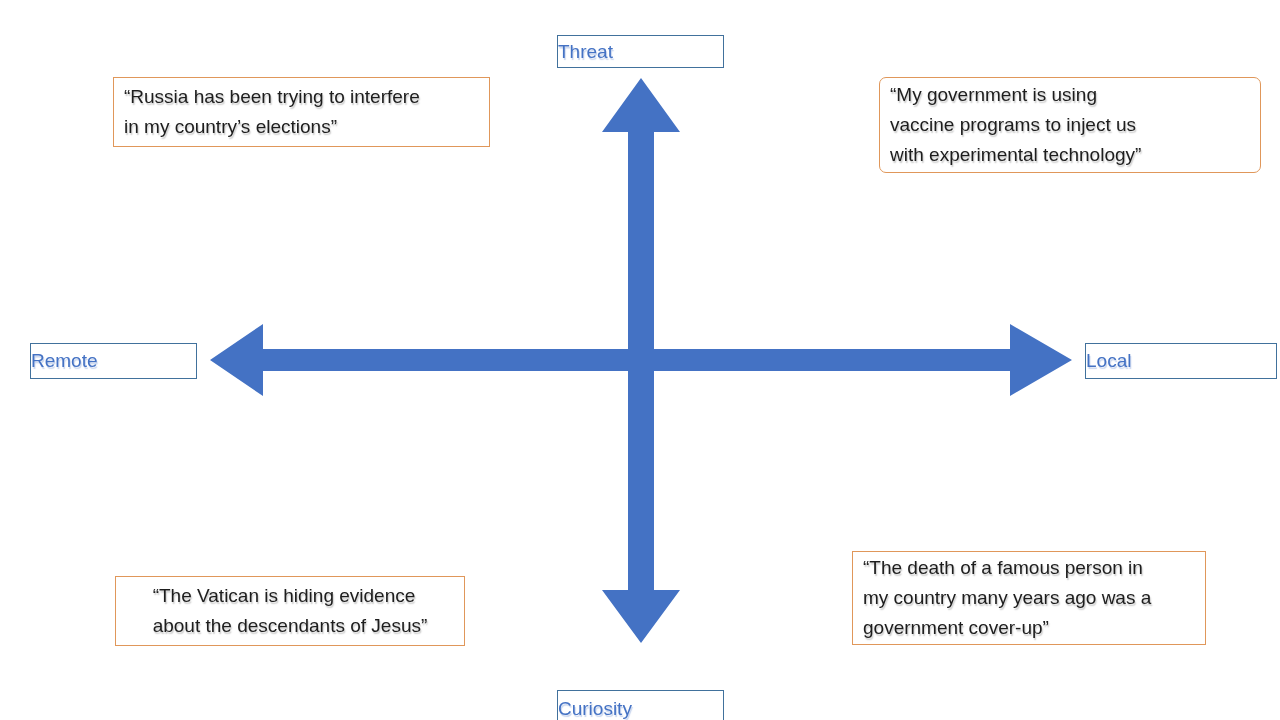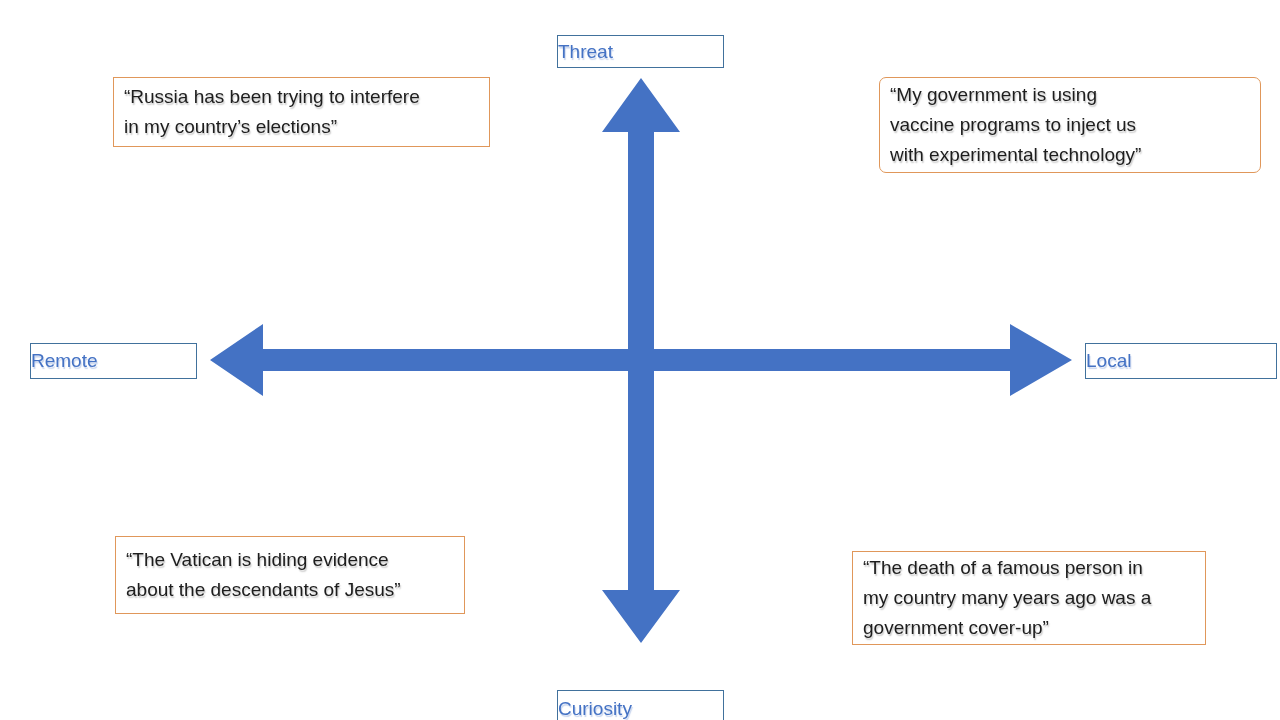--- a/index.html
+++ b/index.html
@@ -42,21 +42,21 @@
     white-space: pre-line;
     text-shadow: 1px 1.5px 1.5px rgba(0,0,0,0.22);
     box-sizing: border-box;
   }
   .threat-box    { left: 557px; top: 35px;  width: 167px; height: 33px; }
   .curiosity-box { left: 557px; top: 650px; width: 167px; height: 37px; margin-top: 40px; }
   .remote-box    { left: 30px;  top: 343px; width: 167px; height: 36px; }
   .local-box     { left: 1085px;top: 343px; width: 192px; height: 36px; }
   .quote-top-left     { left: 113px; top: 77px;  width: 377px; height: 70px; }
   .quote-top-right    { left: 879px; top: 77px;  width: 382px; height: 96px; border-radius: 7px; }
-  .quote-bottom-left  { left: 115px; top: 536px; width: 350px; height: 78px; }
+  .quote-bottom-left  { left: 115px; top: 576px; width: 350px; height: 70px; justify-content: center; }
   .quote-bottom-right { left: 852px; top: 551px; width: 354px; height: 94px; align-items: center; }
 </style>
 </head>
 <body>
 
 <div class="canvas">
 
   <svg class="arrows-svg" viewBox="0 0 1280 720" xmlns="http://www.w3.org/2000/svg">
     <polygon points="641,78 680,132 654,132 654,590 680,590 641,643 602,590 628,590 628,132 602,132" fill="#4472C4"></polygon>
     <polygon points="210,360 263,324 263,349 1010,349 1010,324 1072,360 1010,396 1010,371 263,371 263,396" fill="#4472C4"></polygon>

